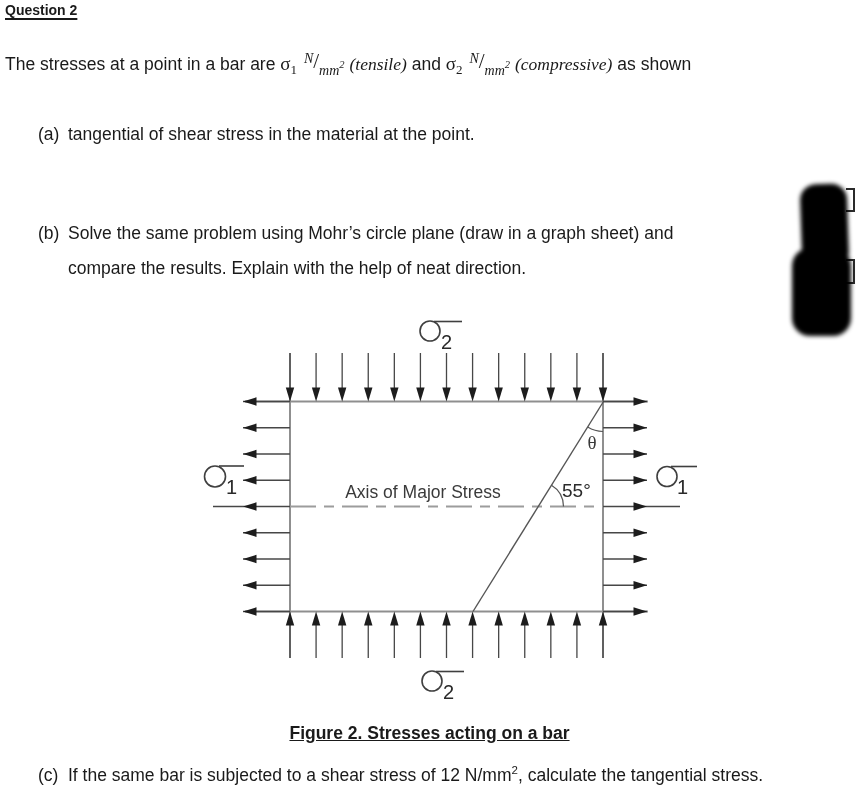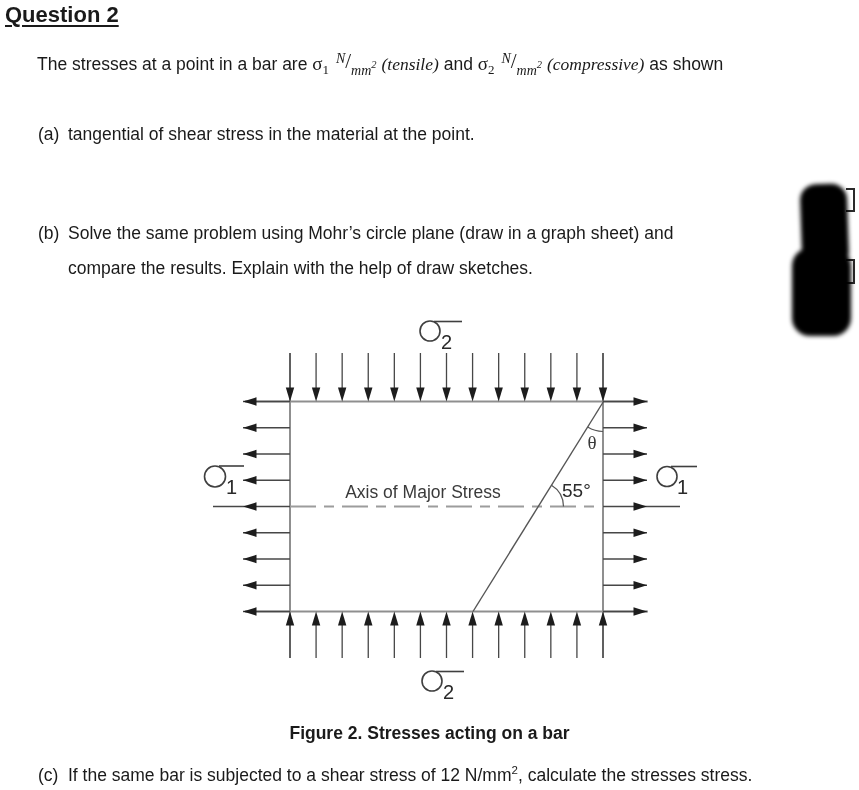--- a/index.html
+++ b/index.html
@@ -1,34 +1,34 @@
 <!DOCTYPE html>
 <html><head>
 <meta charset="utf-8">
 <style>
   html,body{margin:0;padding:0;background:#fff;}
   .page{position:relative;width:859px;height:790px;background:#ffffff;overflow:hidden;
         font-family:"Liberation Sans",sans-serif;color:#1a1a1a;}
-  .title{position:absolute;left:5px;top:2px;font-size:22px;font-weight:bold;
+  .title{position:absolute;left:5px;top:2px;font-size:14px;font-weight:bold;
          text-decoration:underline;text-decoration-thickness:2px;text-underline-offset:3px;}
   .textline{white-space:pre;line-height:35px;font-size:17.5px;}
-  .intro{position:absolute;left:5px;top:46px;margin-left:32px;}
+  .intro{position:absolute;left:5px;top:46px;}
   .li{position:absolute;left:0;}
   .li .marker{position:absolute;left:38px;line-height:35px;font-size:17.5px;}
   .li .content{position:absolute;left:68px;top:0;}
   .it{font-family:"Liberation Serif",serif;font-style:italic;}
   .sig{font-family:"Liberation Serif",serif;font-size:19px;}
   .ssub{font-family:"Liberation Serif",serif;font-size:13px;position:relative;top:4px;}
   .msup{font-size:14px;position:relative;top:-7px;margin-left:2px;}
   .mslash{font-size:21px;position:relative;top:-2px;font-family:"Liberation Serif",serif;}
   .msub{font-size:14px;position:relative;top:5px;}
   .mexp{font-size:10.5px;position:relative;top:-7px;font-style:italic;}
   .csup{font-size:11.5px;position:relative;top:-7px;}
   .caption{position:absolute;left:0;top:716px;width:859px;text-align:center;
-           font-weight:bold;font-size:17.5px;line-height:35px;}
+           font-weight:bold;font-size:17.5px;line-height:35px;text-decoration:underline;}
   .figsvg{position:absolute;left:180px;top:310px;}
   .figtext{font-family:"Liberation Sans",sans-serif;}
   .ink{position:absolute;left:788px;top:178px;width:71px;height:164px;
        filter:blur(2.2px);z-index:5;pointer-events:none;}
   .ink .p1{position:absolute;left:13px;top:6px;width:47px;height:84px;background:#000;
            border-radius:16px;transform:rotate(-2deg);}
   .ink .p2{position:absolute;left:4px;top:70px;width:59px;height:88px;background:#000;
            border-radius:18px;}
   .bracket{position:absolute;width:7px;height:20px;border:2.5px solid #2a2a2a;border-left:none;z-index:4;}
   .b1{left:846px;top:188px;}
@@ -49,21 +49,21 @@
     <span class="marker">(a)</span>
     <div class="content">
       <div class="textline">tangential of shear stress in the material at the point.</div>
     </div>
   </div>
 
   <div class="li" style="top:216px;">
     <span class="marker">(b)</span>
     <div class="content">
       <div class="textline">Solve the same problem using Mohr’s circle plane (draw in a graph sheet) and</div>
-      <div class="textline">compare the results. Explain with the help of draw sketches.</div>
+      <div class="textline">compare the results. Explain with the help of neat direction.</div>
     </div>
   </div>
 
   <div class="bracket b1"></div>
   <div class="bracket b2"></div>
   <div class="ink">
     <div class="p1"></div>
       <div class="p2"></div>
   </div>
 
@@ -200,17 +200,17 @@
     <text x="243" y="187.5" font-size="17.5" fill="#3a3a3a" text-anchor="middle" class="figtext">Axis of Major Stress</text>
     <text x="382" y="187" font-size="19" fill="#2a2a2a" class="figtext">55°</text>
     <text x="412" y="139" font-size="19" fill="#3a3a3a" text-anchor="middle" font-family="Liberation Serif, serif">θ</text>
   </svg>
 
   <div class="caption">Figure 2. Stresses acting on a bar</div>
 
   <div class="li" style="top:758px;">
     <span class="marker">(c)</span>
     <div class="content">
-      <div class="textline"><span>If the same bar is subjected to a shear stress of 12 N/mm</span><span class="csup">2</span><span>, calculate the stresses stress.</span></div>
+      <div class="textline"><span>If the same bar is subjected to a shear stress of 12 N/mm</span><span class="csup">2</span><span>, calculate the tangential stress.</span></div>
     </div>
   </div>
 
 </div>
 
 </body></html>

